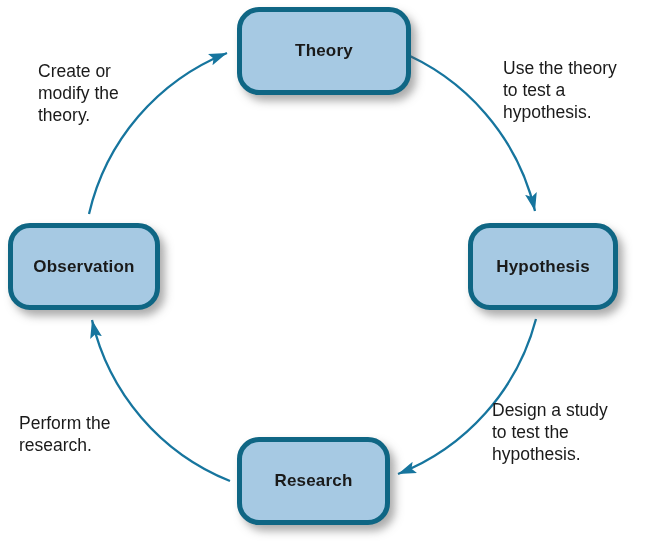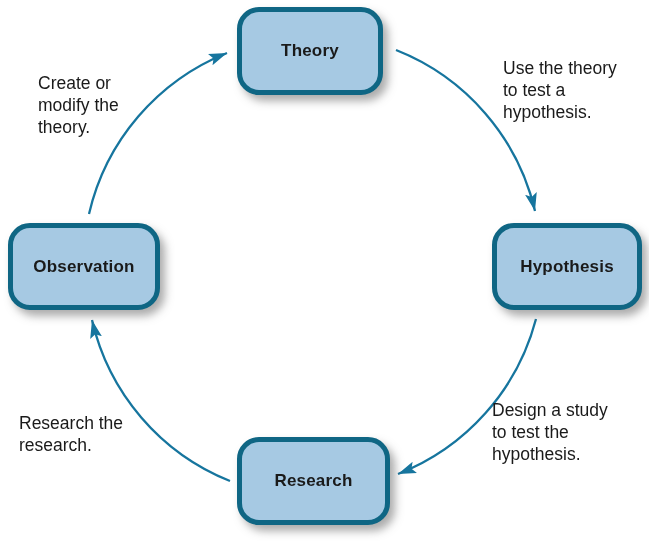--- a/index.html
+++ b/index.html
@@ -40,32 +40,32 @@
     display: flex;
     align-items: center;
     justify-content: center;
   }
   .node-label {
     font-size: 17px;
     font-weight: bold;
     color: var(--text, #1a1a1a);
     letter-spacing: 0.2px;
   }
-  .node-theory      { left: 237px; top: 7px;   width: 146px; height: 88px; }
-  .node-hypothesis  { left: 468px; top: 223px; width: 150px; height: 87px; margin-left: 24px; }
+  .node-theory      { left: 237px; top: 7px;   width: 174px; height: 88px; }
+  .node-hypothesis  { left: 468px; top: 223px; width: 150px; height: 87px; }
   .node-observation { left: 8px;   top: 223px; width: 152px; height: 87px; }
   .node-research    { left: 237px; top: 437px; width: 153px; height: 88px; }
   .annotation {
     position: absolute;
     font-size: 17.5px;
     line-height: 22px;
     color: var(--text, #1a1a1a);
     white-space: pre-line;
   }
-  .ann-create  { left: 38px;  top: 60px; margin-top: 12px;  }
+  .ann-create  { left: 38px;  top: 60px;  }
   .ann-use     { left: 503px; top: 57px;  }
   .ann-design  { left: 492px; top: 399px; }
   .ann-perform { left: 19px;  top: 412px; }
 </style>
 </head>
 <body>
 
 <div class="diagram">
 
   <svg class="arcs" width="649" height="558" viewBox="0 0 649 558">
@@ -101,16 +101,16 @@
 theory.</div>
 
   <div class="annotation ann-use">Use the theory
 to test a
 hypothesis.</div>
 
   <div class="annotation ann-design">Design a study
 to test the
 hypothesis.</div>
 
-  <div class="annotation ann-perform">Research the
+  <div class="annotation ann-perform">Perform the
 research.</div>
 
 </div>
 
 </body></html>

